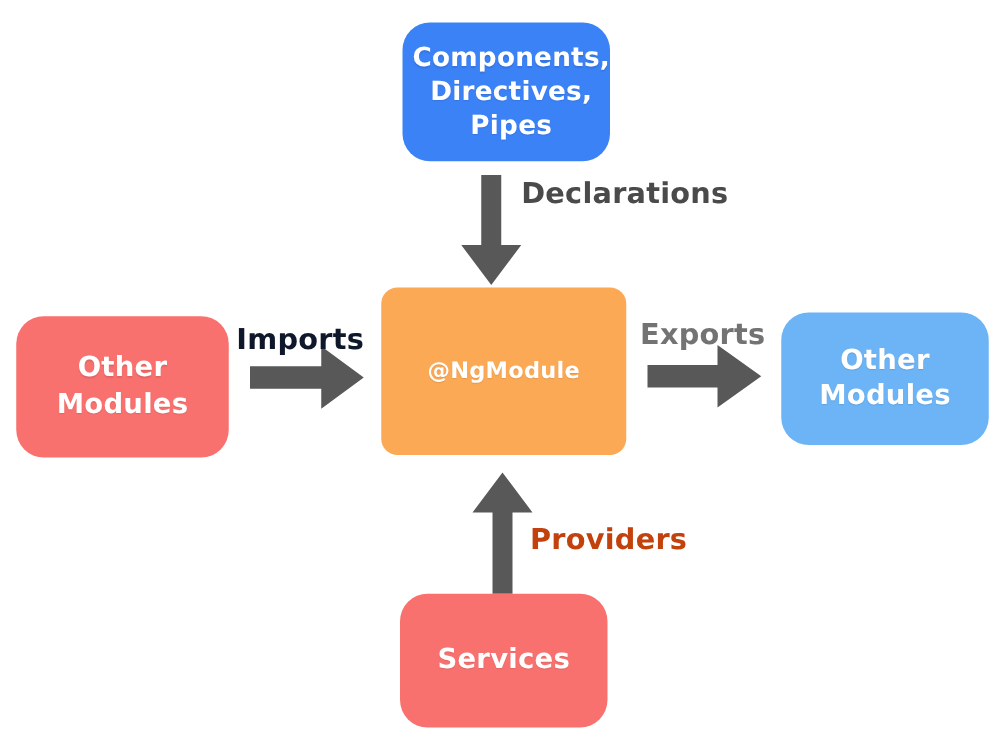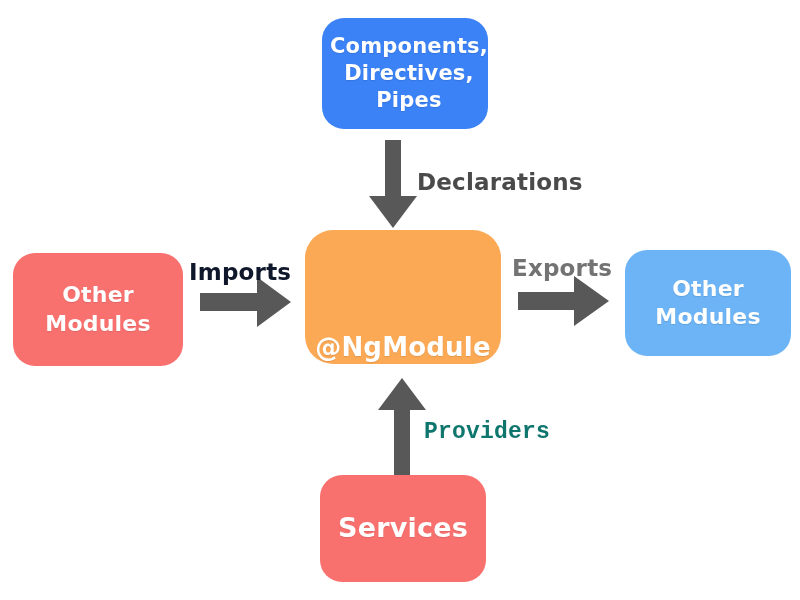--- a/index.html
+++ b/index.html
@@ -53,23 +53,22 @@
     background: #f9716f;
     font-size: 21px;
   }
 
   #node-ngmodule {
     left: 305px;
     top: 230px;
     width: 196px;
     height: 134px;
     background: #fca955;
-    font-size: 26px;
-    border-radius: 28px;
-    align-items: flex-end;
+    font-size: 18px;
+    border-radius: 13px;
   }
 
   #node-imports-source {
     left: 13px;
     top: 253px;
     width: 170px;
     height: 113px;
     background: #f9716f;
     font-size: 22px;
   }
@@ -82,36 +81,36 @@
     background: #6cb4f5;
     font-size: 22px;
   }
 
   #node-services {
     left: 320px;
     top: 475px;
     width: 166px;
     height: 107px;
     background: #f9716f;
-    font-size: 27px;
+    font-size: 22px;
   }
 
   
   .edge-label {
     position: absolute;
     color: #4a4a4a;
     font-weight: bold;
     font-size: 23px;
     letter-spacing: 0.2px;
     white-space: nowrap;
   }
 
   #label-declarations {
     left: 417px;
-    top: 169px;
+    top: 142px;
   }
 
   #label-providers {
     left: 424px;
     top: 419px;
   }
 
   #label-imports {
     left: 189px;
     top: 259px;
@@ -171,15 +170,15 @@
   <div class="node" id="node-services" style="background: rgb(249, 113, 111);">
     <span class="node-label">Services</span>
   </div>
 
   <div class="edge-label" id="label-declarations" style="color: rgb(74, 74, 74);">Declarations</div>
 
   <div class="edge-label" id="label-imports" style="color: #0f172a;">Imports</div>
 
   <div class="edge-label" id="label-exports" style="color: #737373;">Exports</div>
 
-  <div class="edge-label" id="label-providers" style="color: #0f766e; font-family: Liberation Mono, monospace;">Providers</div>
+  <div class="edge-label" id="label-providers" style="color: #c2410c;">Providers</div>
 
 </div>
 
 </body></html>

